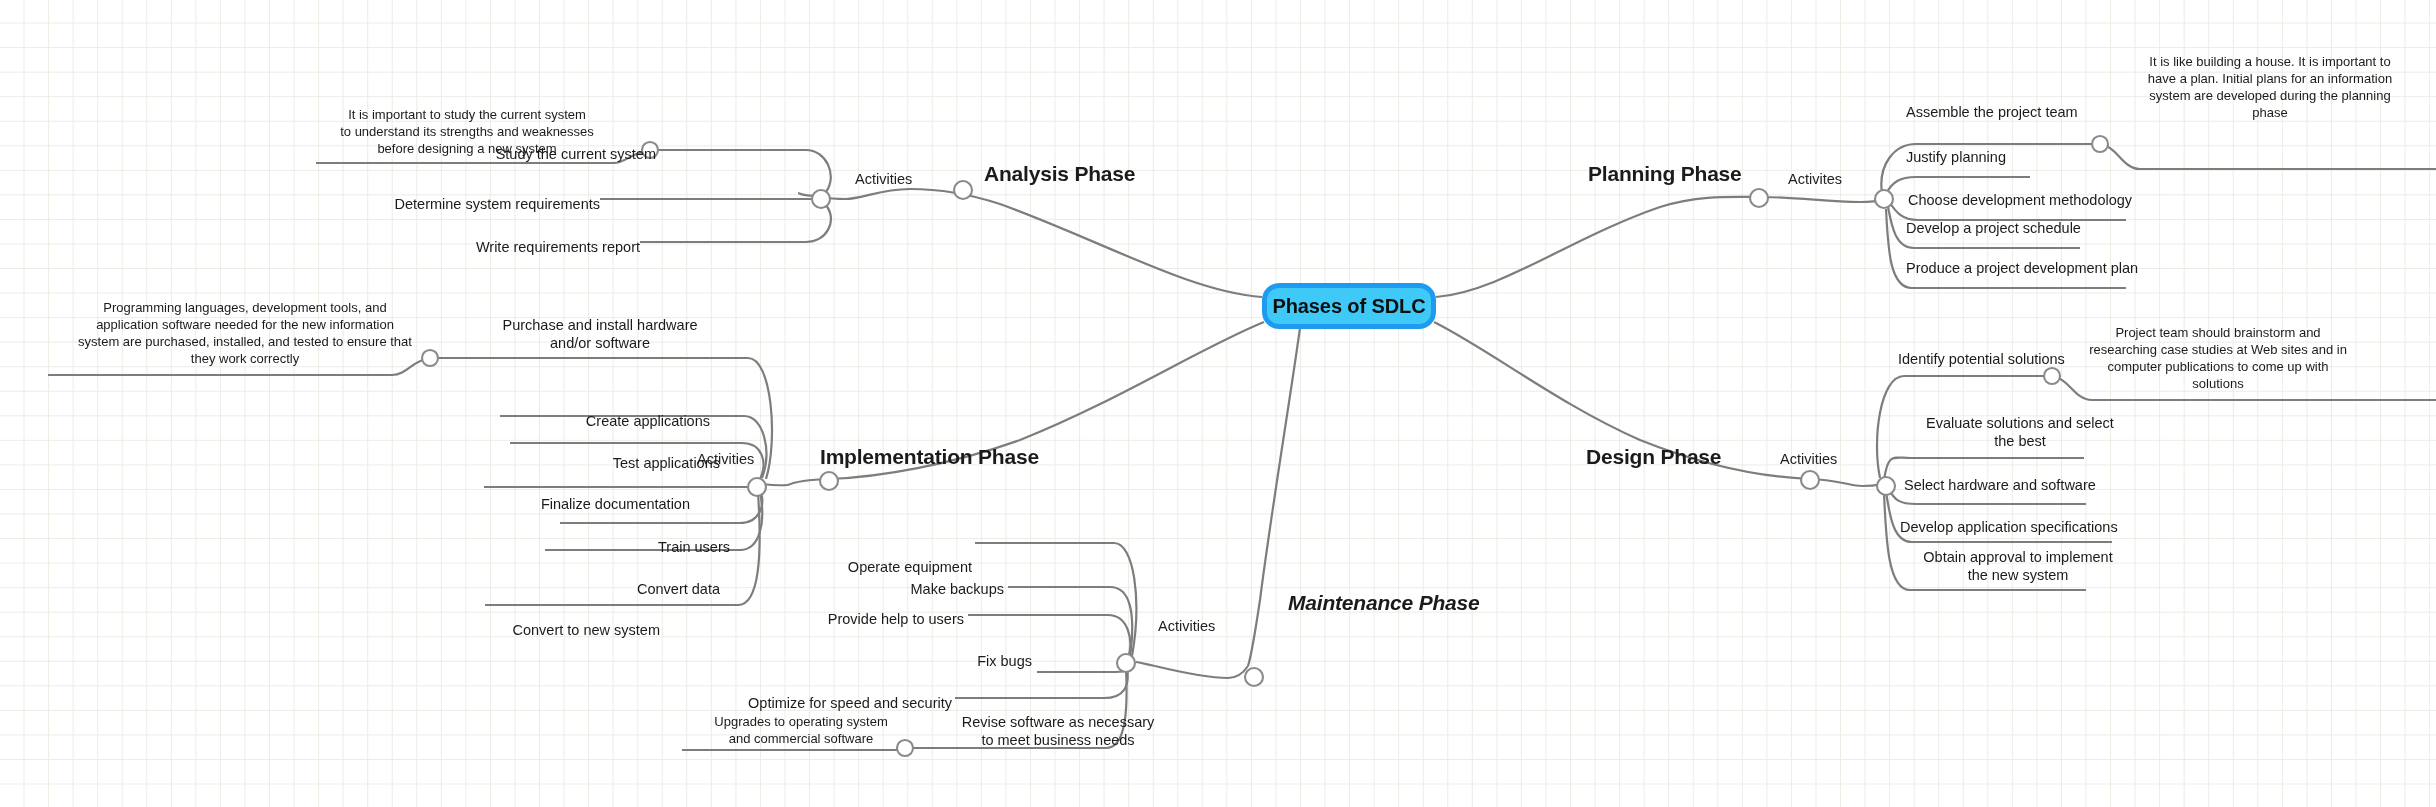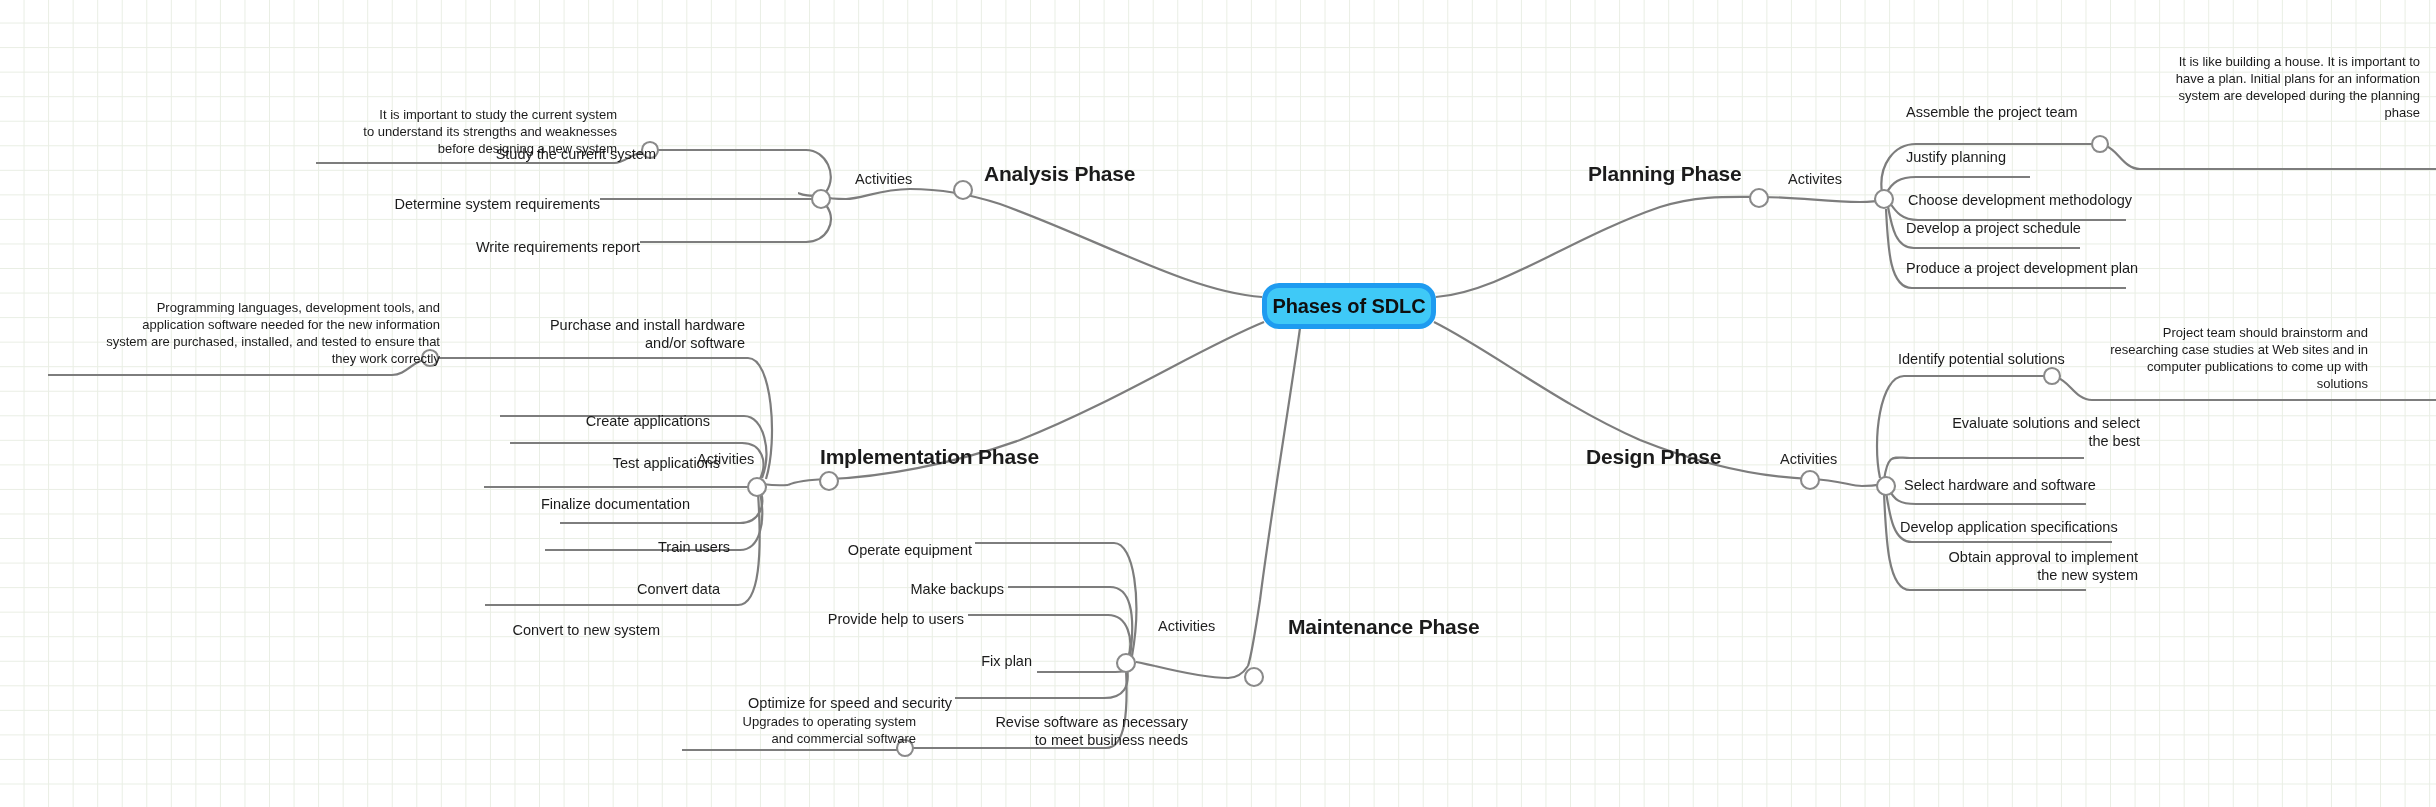--- a/index.html
+++ b/index.html
@@ -90,21 +90,21 @@
     font-weight: normal;
     line-height: 1.22;
     color: #1b1b1b;
   }
   .note {
     font-size: 13px;
     font-weight: normal;
     line-height: 1.30;
     color: #1b1b1b;
   }
-  .anchor-l { text-align: right; }
+  .anchor-l { text-align: center; }
   .anchor-r { text-align: right; margin-top: 24px; }
 </style>
 </head>
 <body>
 
 <div id="canvas">
 
   <svg id="wires" viewBox="0 0 2436 807" xmlns="http://www.w3.org/2000/svg">
 
     <path class="wire" d="M1262 297 C1190 292 1100 240 1000 204 C960 191 930 189 910 189"></path>
@@ -264,27 +264,27 @@
   <div class="lbl topic anchor-l" style="left:1904px; top:477px;">Select hardware and software</div>
   <div class="lbl topic anchor-l" style="left:1900px; top:519px;">Develop application specifications</div>
   <div class="lbl topic anchor-l" style="left:1898px; top:549px; width:240px;">Obtain approval to implement
 the new system</div>
 
   <div class="lbl note anchor-l" style="left:2068px; top:325px; width:300px;">Project team should brainstorm and
 researching case studies at Web sites and in
 computer publications to come up with
 solutions</div>
 
-  <div class="lbl phase anchor-l" style="left:1288px; top:616px;">Maintenance Phase</div>
+  <div class="lbl phase anchor-l" style="left:1288px; top:592px;font-style:italic;">Maintenance Phase</div>
   <div class="lbl act anchor-l" style="left:1158px; top:619px;">Activities</div>
 
-  <div class="lbl topic anchor-r" style="left:720px; top:518px; width:252px;">Operate equipment</div>
+  <div class="lbl topic anchor-r" style="left:720px; top:535px; width:252px;">Operate equipment</div>
   <div class="lbl topic anchor-r" style="left:752px; top:557px; width:252px;">Make backups</div>
   <div class="lbl topic anchor-r" style="left:712px; top:587px; width:252px;">Provide help to users</div>
-  <div class="lbl topic anchor-r" style="left:780px; top:629px; width:252px;">Fix plan</div>
+  <div class="lbl topic anchor-r" style="left:780px; top:629px; width:252px;">Fix bugs</div>
   <div class="lbl topic anchor-r" style="left:700px; top:671px; width:252px;">Optimize for speed and security</div>
   <div class="lbl topic anchor-l" style="left:928px; top:714px; width:260px;">Revise software as necessary
 to meet business needs</div>
 
   <div class="lbl note anchor-l" style="left:686px; top:714px; width:230px;">Upgrades to operating system
 and commercial software</div>
 
 </div>
 
 </body></html>

